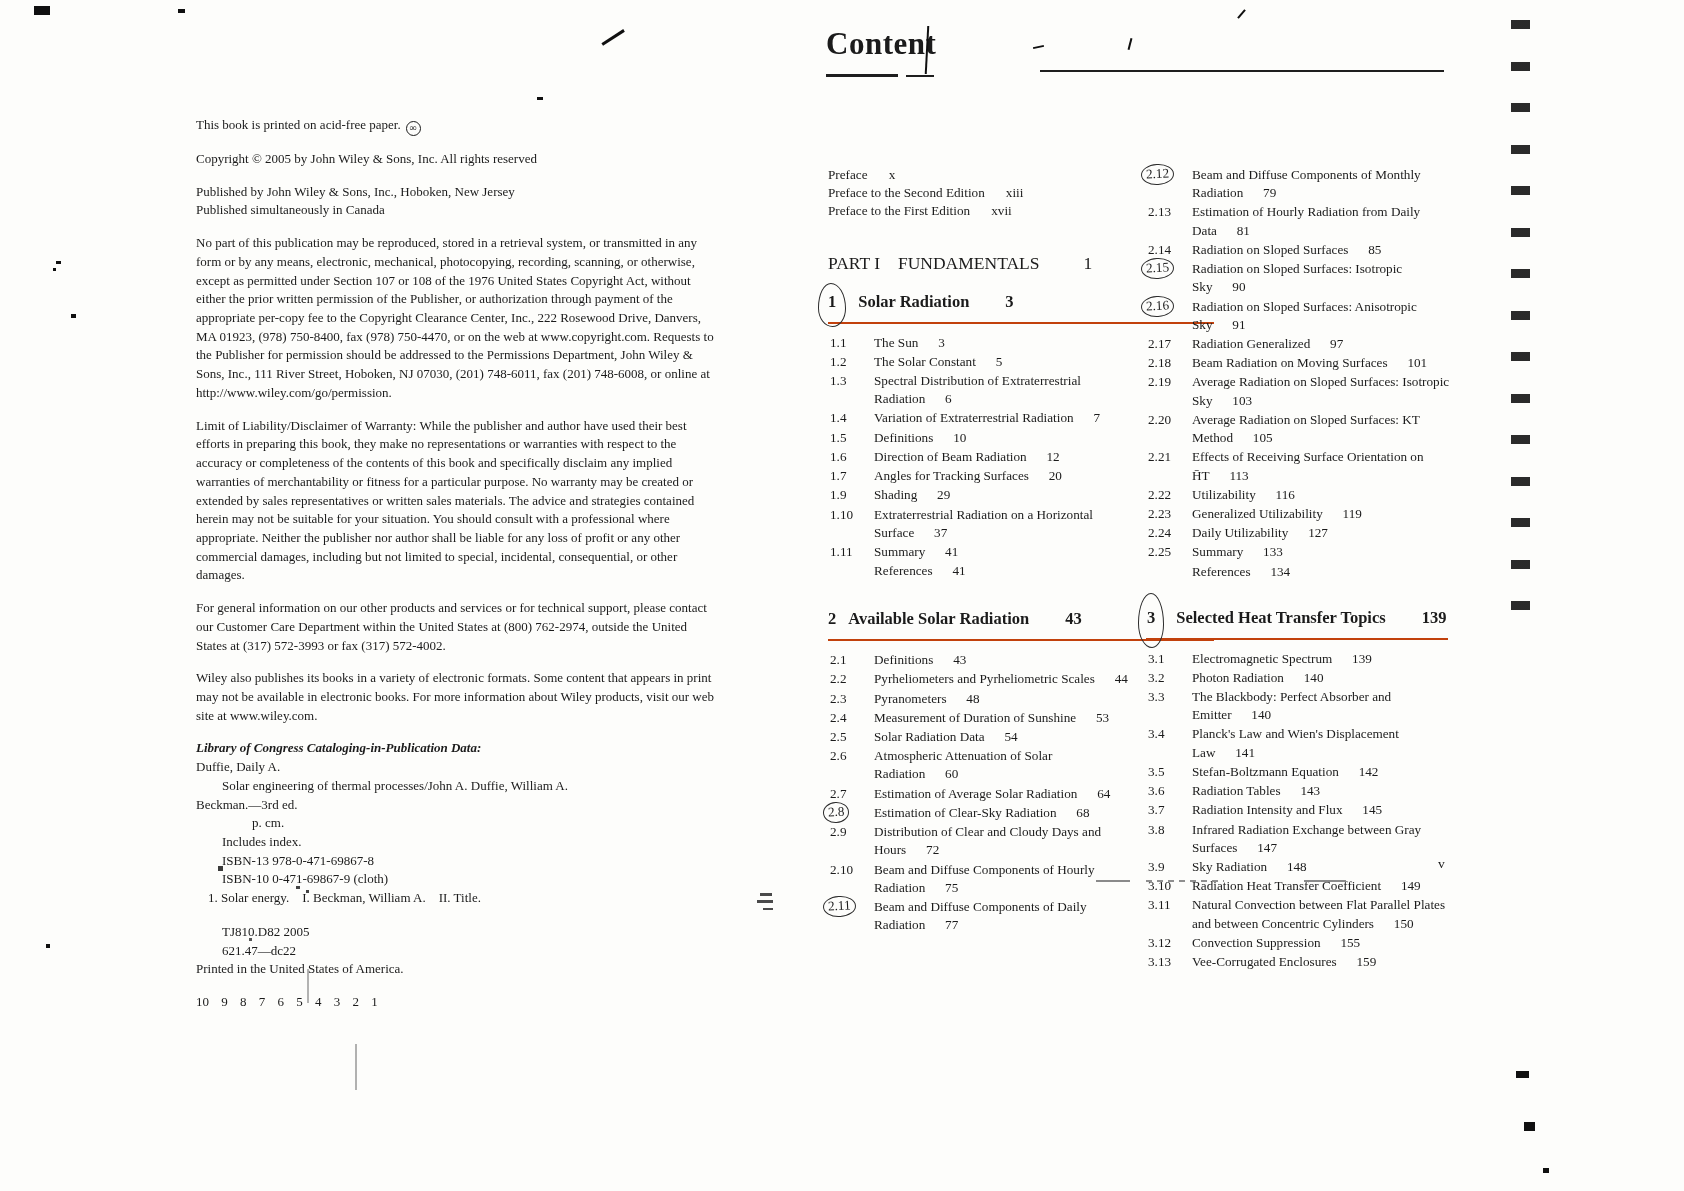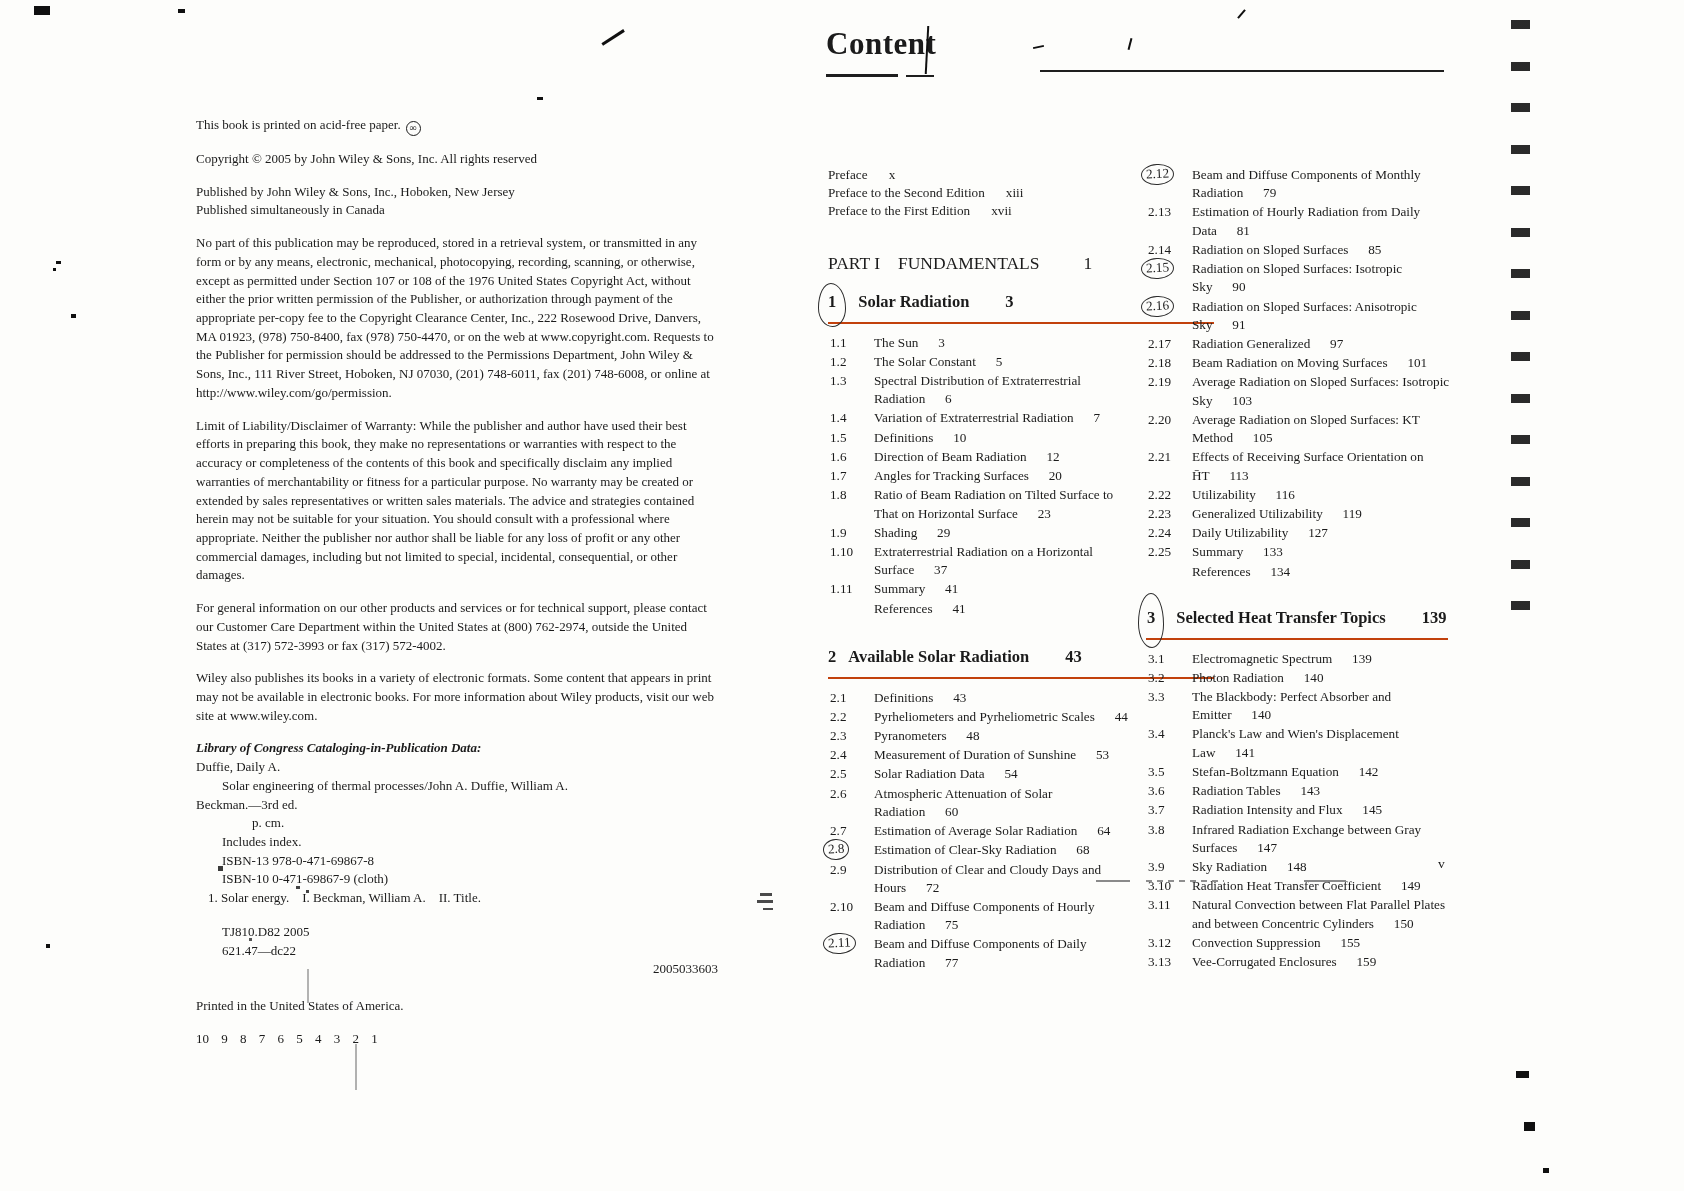--- a/index.html
+++ b/index.html
@@ -75,21 +75,20 @@
       <div class="ind1">Solar engineering of thermal processes/John A. Duffie, William A.</div>
       <div>Beckman.—3rd ed.</div>
       <div class="ind2">p. cm.</div>
       <div class="ind1">Includes index.</div>
       <div class="ind1">ISBN-13 978-0-471-69867-8</div>
       <div class="ind1">ISBN-10 0-471-69867-9 (cloth)</div>
       <div class="ind05">1. Solar energy.  I. Beckman, William A.  II. Title.</div>
       <div class="ind1 gap-top">TJ810.D82 2005</div>
       <div class="ind1">621.47—dc22</div>
     </div>
-    <div class="catalog-num">2005033603</div>
     <p class="printed">Printed in the United States of America.</p>
     <div class="print-run">10 9 8 7 6 5 4 3 2 1</div>
   </section>
 
   <h1 class="contents-header">Content</h1>
   <div class="rule" style="left:826px;top:74px;width:72px;height:2.5px;"></div>
   <div class="rule" style="left:906px;top:75px;width:28px;height:2px;"></div>
   <div class="rule" style="left:1040px;top:70px;width:404px;height:2px;"></div>
 
   <div id="col-left" class="toc-col">
@@ -101,21 +100,20 @@
 
     <div class="chapter ch-wide"><span class="oval-num"><span>1</span></span><span class="chttl">Solar Radiation</span><span class="chpg">3</span></div>
 
     <div class="row"><span class="num">1.1</span><span>The Sun</span><span class="pg">3</span></div>
     <div class="row"><span class="num">1.2</span><span>The Solar Constant</span><span class="pg">5</span></div>
     <div class="row"><span class="num">1.3</span><span>Spectral Distribution of Extraterrestrial Radiation</span><span class="pg">6</span></div>
     <div class="row"><span class="num">1.4</span><span>Variation of Extraterrestrial Radiation</span><span class="pg">7</span></div>
     <div class="row"><span class="num">1.5</span><span>Definitions</span><span class="pg">10</span></div>
     <div class="row"><span class="num">1.6</span><span>Direction of Beam Radiation</span><span class="pg">12</span></div>
     <div class="row"><span class="num">1.7</span><span>Angles for Tracking Surfaces</span><span class="pg">20</span></div>
-    <div class="row"><span class="num">1.8</span><span>Ratio of Beam Radiation on Tilted Surface to That on Horizontal Surface</span><span class="pg">23</span></div>
     <div class="row"><span class="num">1.9</span><span>Shading</span><span class="pg">29</span></div>
     <div class="row"><span class="num">1.10</span><span>Extraterrestrial Radiation on a Horizontal Surface</span><span class="pg">37</span></div>
     <div class="row"><span class="num">1.11</span><span>Summary</span><span class="pg">41</span></div>
     <div class="row"><span class="num"></span><span>References</span><span class="pg">41</span></div>
 
     <div class="chapter ch-wide ch2"><span>2</span><span class="chttl">Available Solar Radiation</span><span class="chpg">43</span></div>
 
     <div class="row"><span class="num">2.1</span><span>Definitions</span><span class="pg">43</span></div>
     <div class="row"><span class="num">2.2</span><span>Pyrheliometers and Pyrheliometric Scales</span><span class="pg">44</span></div>
     <div class="row"><span class="num">2.3</span><span>Pyranometers</span><span class="pg">48</span></div>

